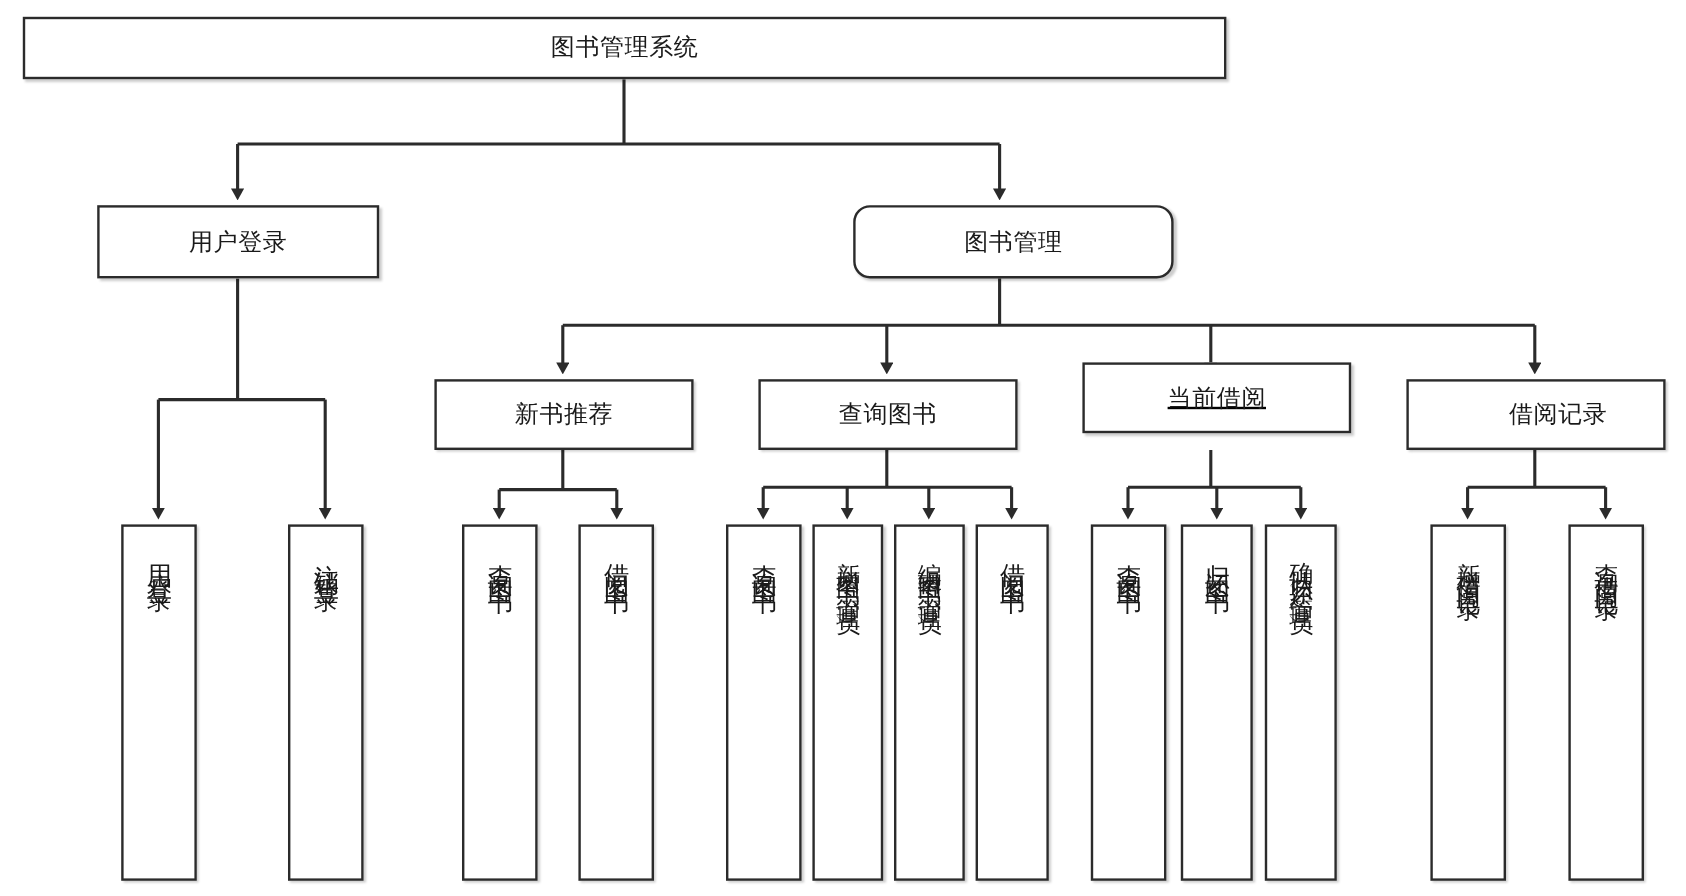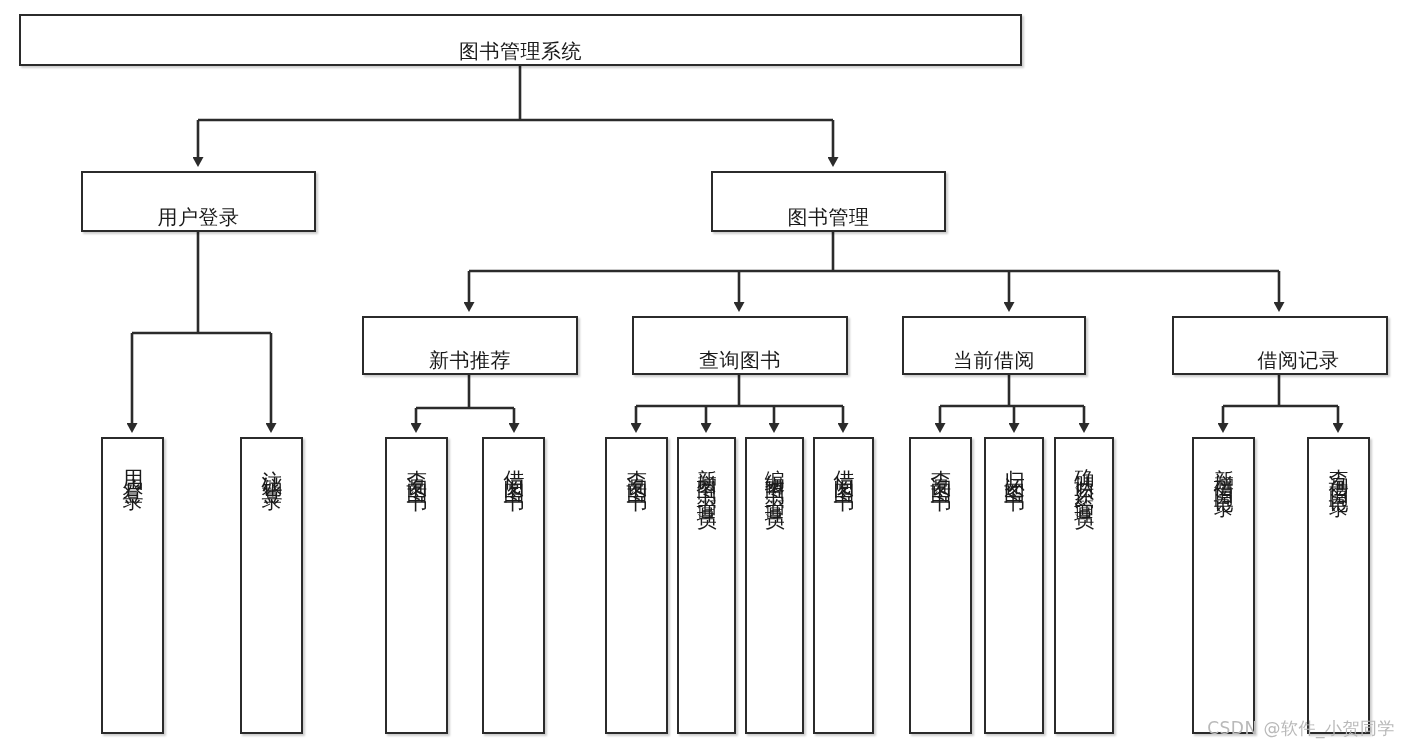--- a/index.html
+++ b/index.html
@@ -22,21 +22,21 @@
     width: 1405px;
     height: 747px;
   }
   .node-box {
     position: absolute;
     box-sizing: border-box;
     background: #ffffff;
     border: 2px solid #2b2b2b;
     box-shadow: 2px 2px 2px rgba(0,0,0,0.20);
     display: flex;
-    align-items: flex-end;
+    align-items: center;
     justify-content: center;
     overflow: hidden;
   }
   .node-label {
     color: #1a1a1a;
     font-size: 20px;
     line-height: 1.18;
     letter-spacing: 0.5px;
     white-space: nowrap;
     text-align: center;
@@ -131,31 +131,31 @@
     </g>
   </svg>
 
   <div class="node-box" id="node-root" style="left: 19px; top: 14px; width: 1003px; height: 52px;">
     <span class="node-label">图书管理系统</span>
   </div>
 
   <div class="node-box" id="node-user-login" style="left: 81px; top: 171px; width: 235px; height: 61px;">
     <span class="node-label">用户登录</span>
   </div>
-  <div class="node-box" id="node-book-management" style="left: 711px; top: 171px; width: 235px; height: 61px;">
+  <div class="node-box" id="node-book-management" style="left: 711px; top: 171px; width: 267px; height: 61px; border-radius: 14px;">
     <span class="node-label">图书管理</span>
   </div>
 
   <div class="node-box" id="node-new-book-recommend" style="left: 362px; top: 316px; width: 216px; height: 59px;">
     <span class="node-label">新书推荐</span>
   </div>
   <div class="node-box" id="node-book-borrow" style="left: 632px; top: 316px; width: 216px; height: 59px;">
     <span class="node-label">查询图书</span>
   </div>
-  <div class="node-box" id="node-current-borrow" style="left: 902px; top: 316px; width: 184px; height: 59px;">
+  <div class="node-box" id="node-current-borrow" style="left: 902px; top: 302px; width: 224px; height: 59px; text-decoration: underline;">
     <span class="node-label">当前借阅</span>
   </div>
   <div class="node-box" id="node-borrow-record" style="left: 1172px; top: 316px; width: 216px; height: 59px; padding-left: 37px;">
     <span class="node-label">借阅记录</span>
   </div>
 
   <div class="node-box vertical" id="leaf-0" style="left: 101px; top: 437px; width: 63px; height: 297px;">
     <span class="node-label">用户登录</span>
   </div>
   <div class="node-box vertical" id="leaf-1" style="left: 240px; top: 437px; width: 63px; height: 297px;">
@@ -188,14 +188,13 @@
   <div class="node-box vertical long-label" id="leaf-10" style="left: 1054px; top: 437px; width: 60px; height: 297px;">
     <span class="node-label">确认归还（管理员）</span>
   </div>
   <div class="node-box vertical long-label" id="leaf-11" style="left: 1192px; top: 437px; width: 63px; height: 297px;">
     <span class="node-label">新增借阅记录</span>
   </div>
   <div class="node-box vertical long-label" id="leaf-12" style="left: 1307px; top: 437px; width: 63px; height: 297px;">
     <span class="node-label">查询借阅记录</span>
   </div>
 
-  <div id="watermark">CSDN @软件_小贺同学</div>
 </div>
 
 </body></html>

